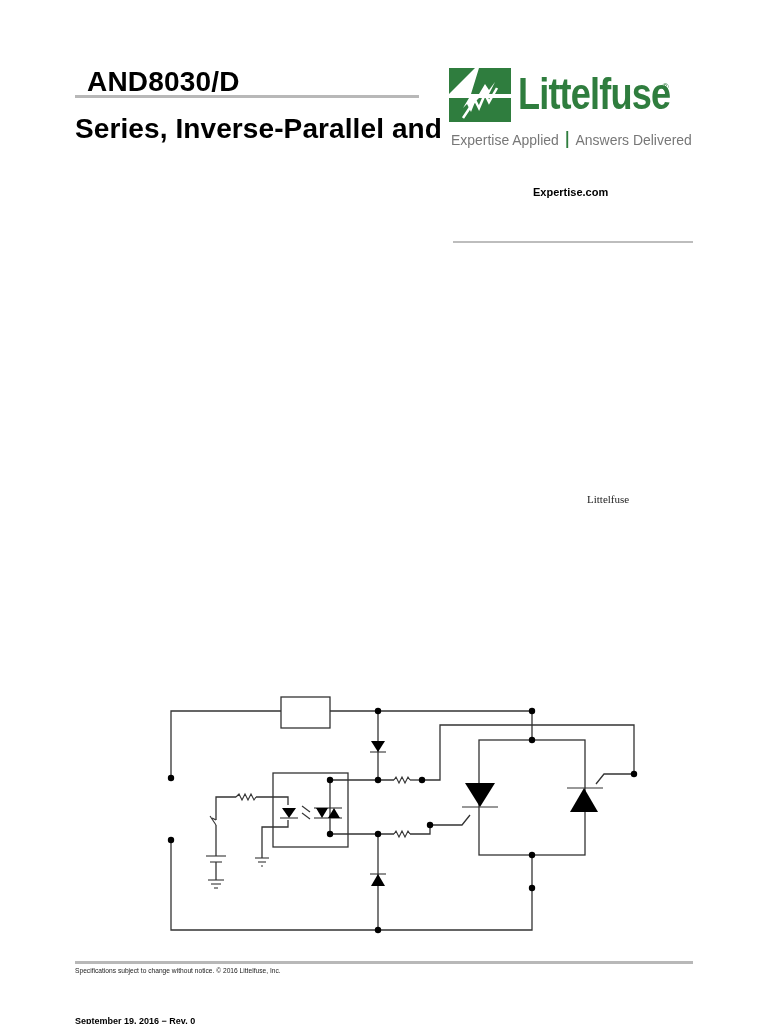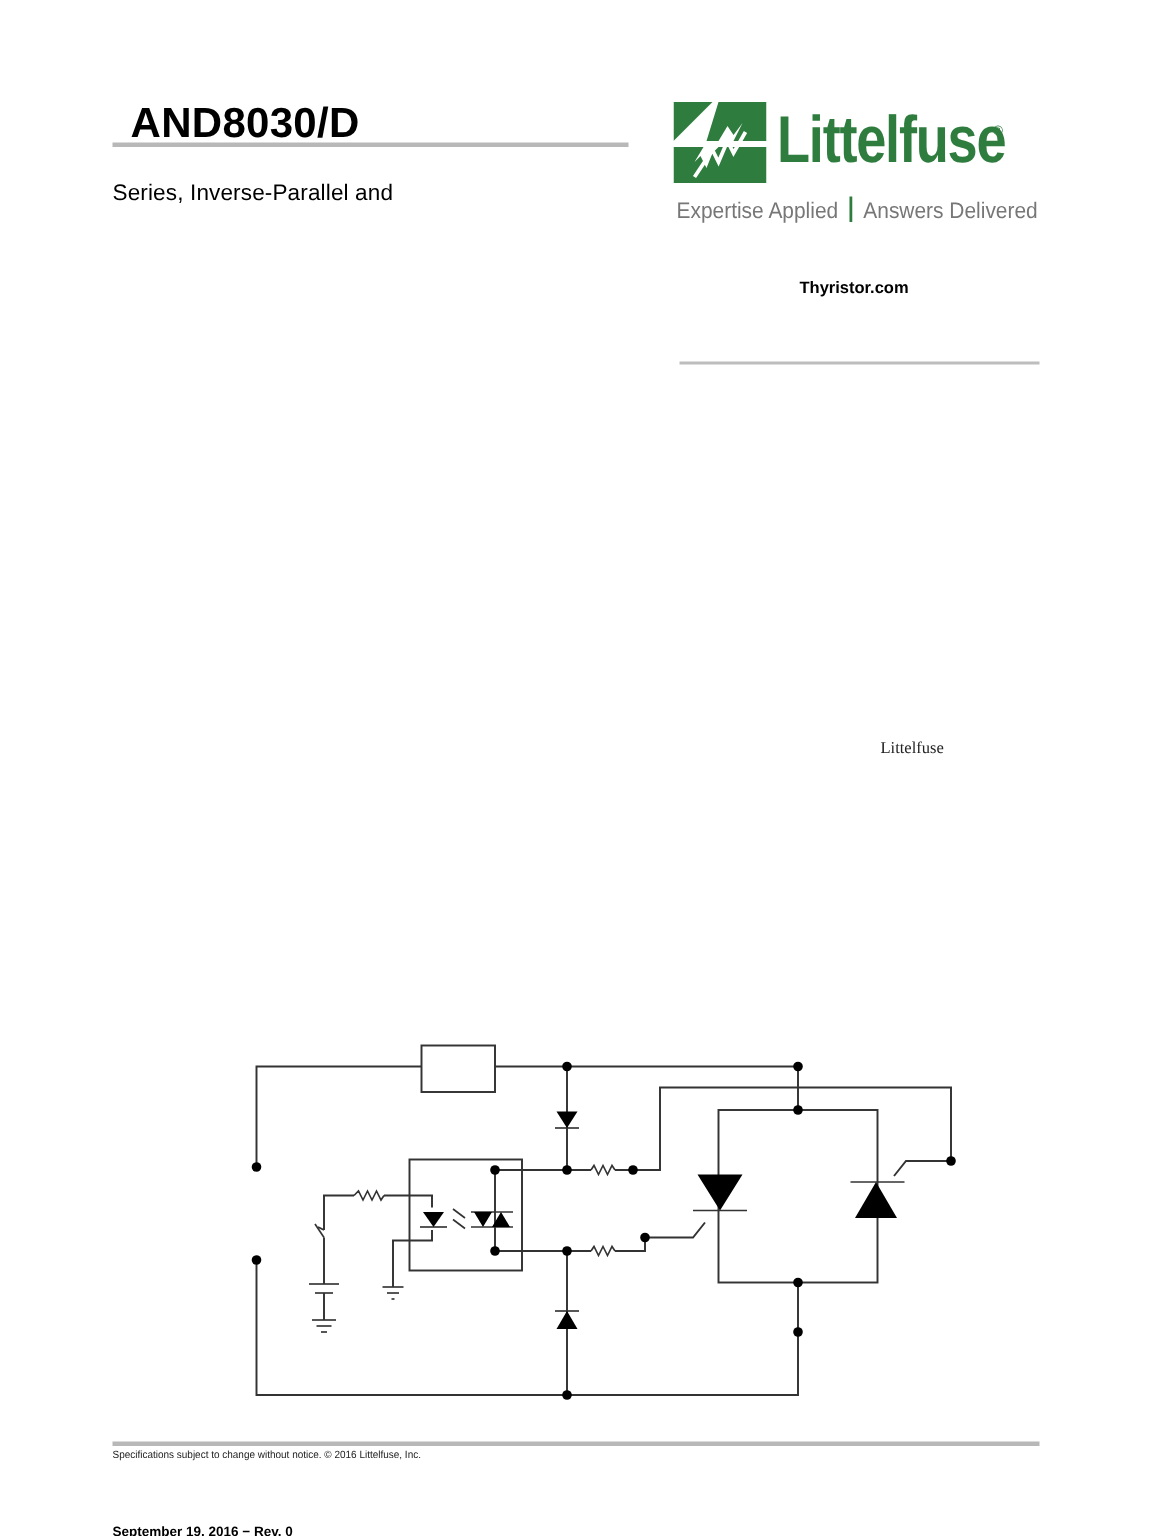--- a/index.html
+++ b/index.html
@@ -1,21 +1,21 @@
 <!DOCTYPE html>
 <html><head>
 <meta charset="utf-8">
 <style>
   html, body { margin:0; padding:0; background:#ffffff; }
   body { width:768px; height:1024px; position:relative; overflow:hidden;
          font-family:"Liberation Sans", sans-serif; color:#000; }
   .abs { position:absolute; }
   .docnum { left:75px; top:66px; font-size:28px; font-weight:bold; letter-spacing:0.2px;margin-left:12px; }
   .rule-title { left:75px; top:95px; width:344px; height:3px; background:#b8b8b8; }
-  .title { left:75px; top:116px; font-size:15px; font-weight:normal; line-height:26px; letter-spacing:0.1px; }
+  .title { left:75px; top:116px; font-size:28px; font-weight:bold; line-height:26px; letter-spacing:0.1px; }
   .brand-word { left:518px; top:70px; font-size:44px; font-weight:bold; color:#2f7d3e; letter-spacing:-1px;
                 transform:scaleX(0.82); transform-origin:left top; line-height:48px; }
   .reg { left:662px; top:82px; font-size:9px; color:#2f7d3e; }
   .tagline { left:451px; top:131px; font-size:15px; color:#777; line-height:18px; transform:scaleX(0.93); transform-origin:left top; white-space:nowrap; }
   .tagline .sep { display:inline-block; width:2px; height:17px; background:#2f7d3e; vertical-align:-3px; margin:0 8px; }
   .url { left:533px; top:186px; font-size:11px; font-weight:bold; }
   .rule-right { left:453px; top:241px; width:240px; height:2px; background:#bdbdbd; }
   .serif-brand { left:587px; top:493px; font-family:"Liberation Serif", serif; font-size:11px; color:#222; }
   .circuit { left:160px; top:690px; width:500px; height:250px; }
   .rule-foot { left:75px; top:961px; width:618px; height:3px; background:#b8b8b8; }
@@ -37,21 +37,21 @@
   <path d="M30 0 H62 V26 H40 L46 14 L40 22 L36 16 L30 26 H22 Z" fill="#2f7d3e"></path>
   <path d="M0 30 H20 L14 40 L18 36 L22 44 L26 34 L30 30 H62 V54 H0 Z" fill="#2f7d3e"></path>
   <path d="M14 50 L26 32 L30 40 L36 26 L40 34 L48 20" stroke="#ffffff" stroke-width="2.5" fill="none"></path>
   <rect x="0" y="27" width="62" height="2" fill="#ffffff"></rect>
 </svg>
 <div class="abs brand-word">Littelfuse</div>
 <div class="abs reg">®</div>
 <div class="abs tagline">
   <span>Expertise Applied</span><span class="sep"></span><span>Answers Delivered</span>
 </div>
-<div class="abs url">Thyristor.com</div>
+<div class="abs url">Expertise.com</div>
 <div class="abs rule-right"></div>
 
 <div class="abs serif-brand">Littelfuse</div>
 
 <svg class="abs circuit" width="500" height="250" viewBox="160 690 500 250">
   <g stroke="#333" stroke-width="1.3" fill="none">
 
     <polyline points="171,778 171,711 281,711"></polyline>
     <line x1="330" y1="711" x2="532" y2="711"></line>
 

